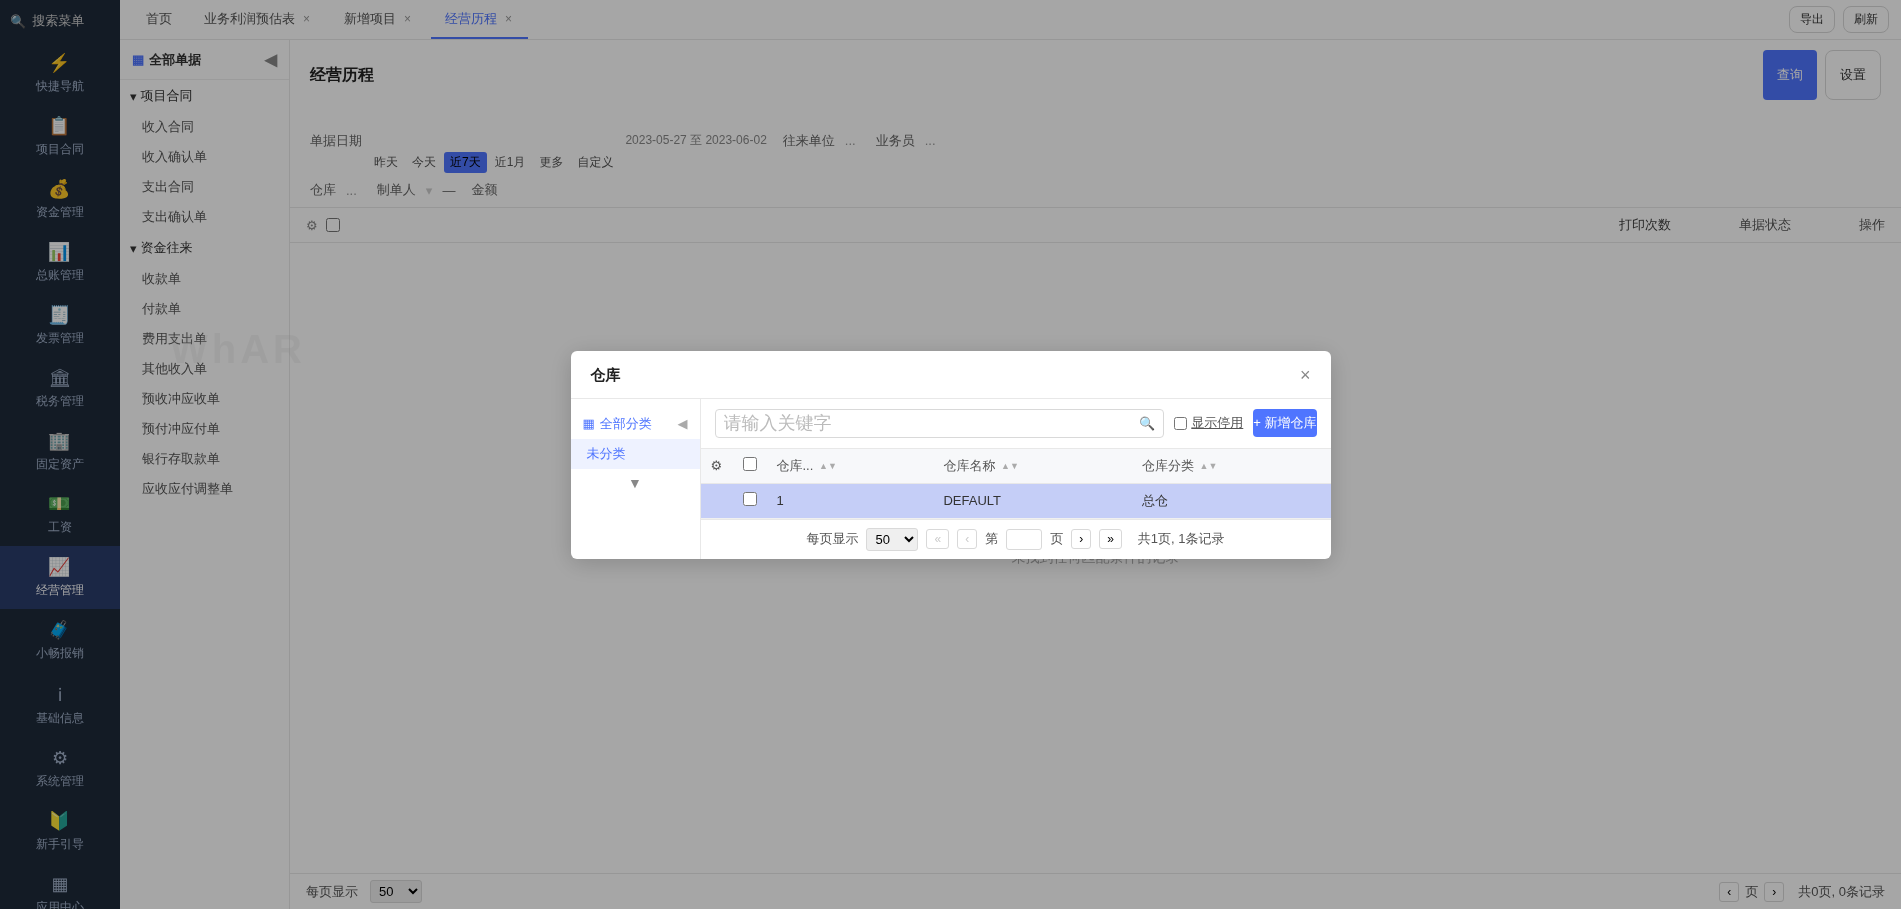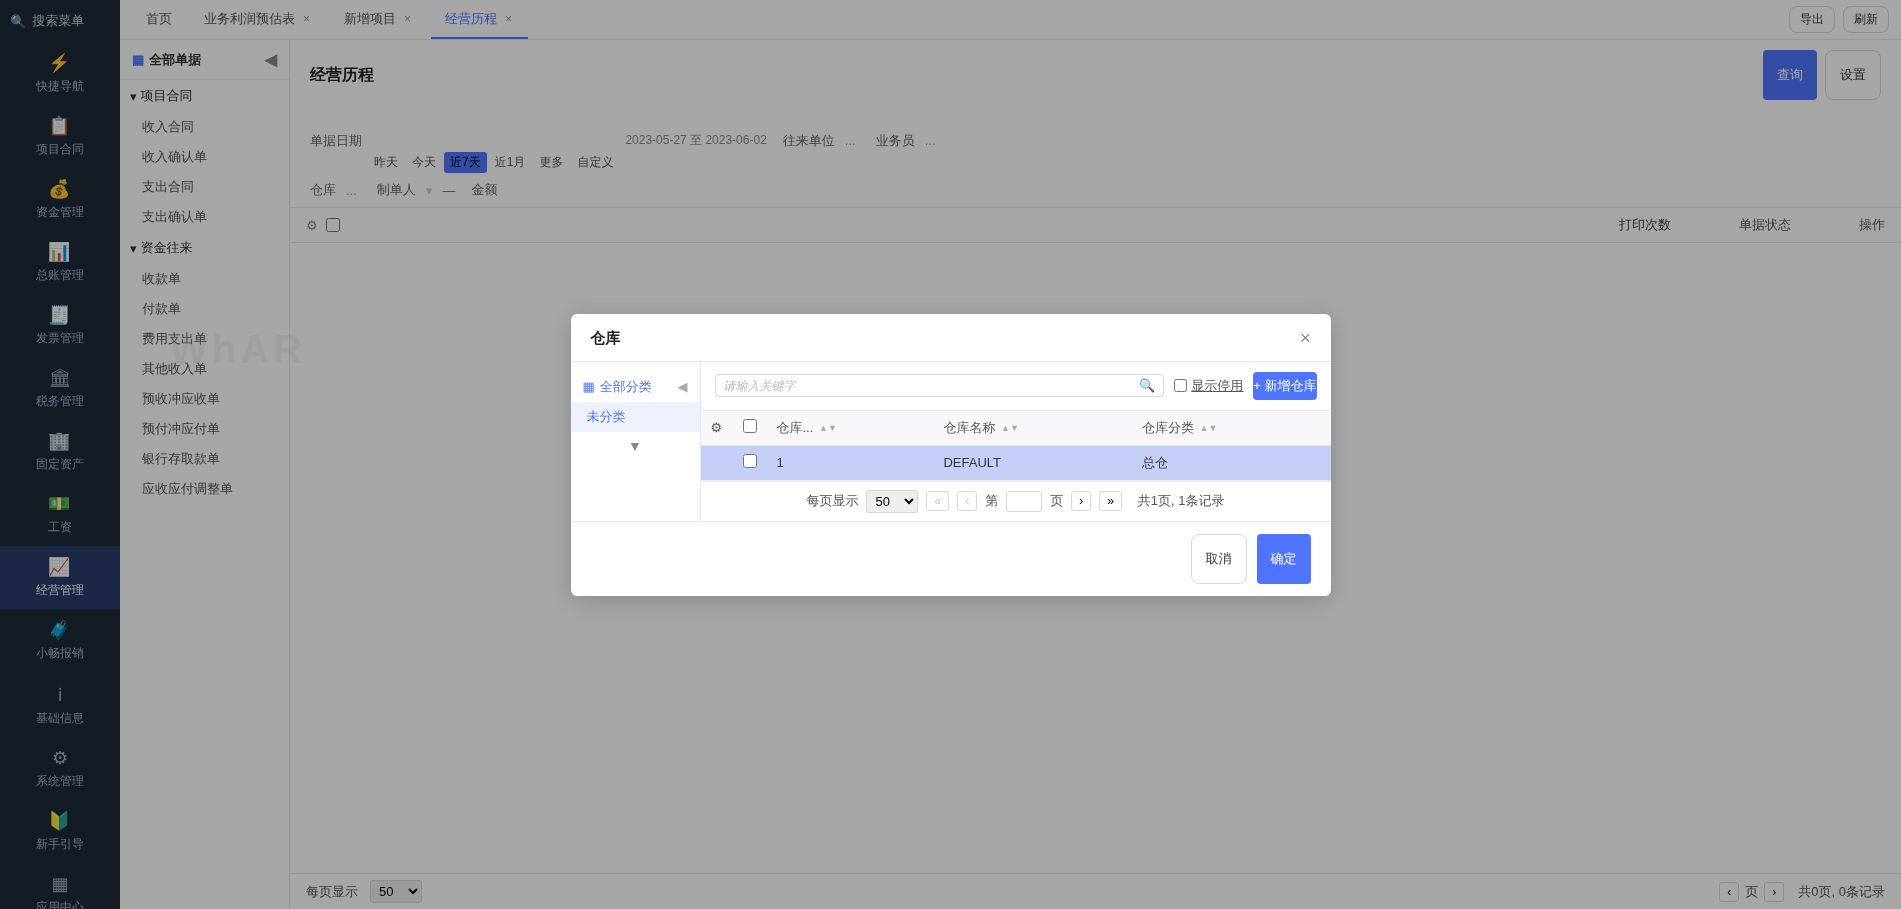--- a/index.html
+++ b/index.html
@@ -191,21 +191,21 @@
       display: flex; align-items: center; gap: 10px;
       padding: 10px 14px;
       border-bottom: 1px solid #e8e8e8;
     }
     .dialog-search-wrapper {
       display: flex; align-items: center;
       border: 1px solid #d9d9d9; border-radius: 4px;
       padding: 3px 8px; gap: 5px; flex: 1;
     }
     .dialog-search-input {
-      border: none; outline: none; font-size: 12px; flex: 1; color: #0369a1; font-style: italic;
+      border: none; outline: none; font-size: 18px; flex: 1; color: #0369a1;
     }
     .dialog-search-input::placeholder { color: #bbb; }
     .dialog-show-disabled { display: flex; align-items: center; gap: 4px; font-size: 13px; color: #555; text-decoration: underline; }
     .dialog-add-btn {
       background: #4f75ff; color: #fff; border: none; border-radius: 4px;
       padding: 5px 0; cursor: pointer; font-size: 13px; white-space: nowrap;
       display: flex; align-items: center; gap: 4px;
     }
 
     .dialog-table-area {
@@ -623,22 +623,18 @@
             <span>第</span>
             <input class="dialog-pagination-input" style="">
             <span>页</span>
             <button class="dialog-pagination-btn">›</button>
             <button class="dialog-pagination-btn">»</button>
             <span style="margin-left:8px;">共1页, 1条记录</span>
           </div>
         </div>
       </div>
 
-      <div class="dialog-footer">
-        <button class="btn-default">取消</button>
-        <button class="btn-primary">确定</button>
-      </div>
     </div>
   </div>
 
   <div class="whar-text">WhAR</div>
 
 </div>
 
 </body></html>

